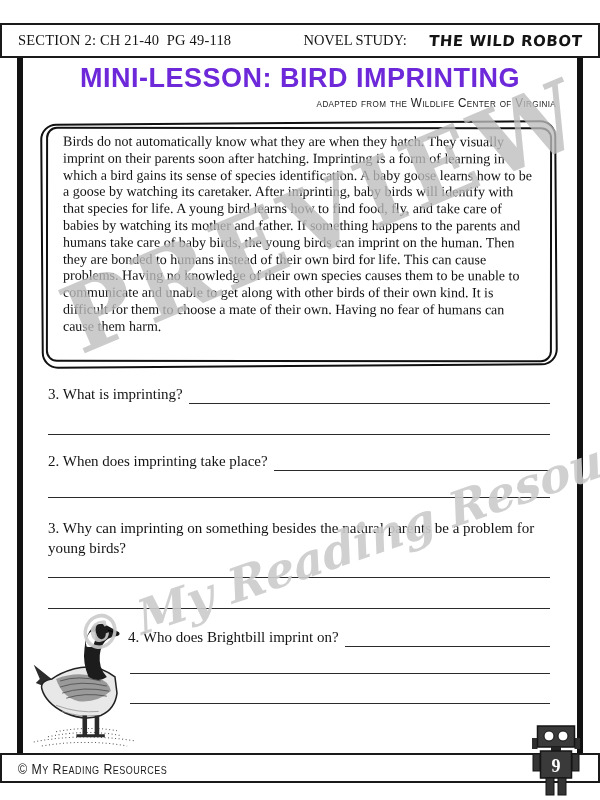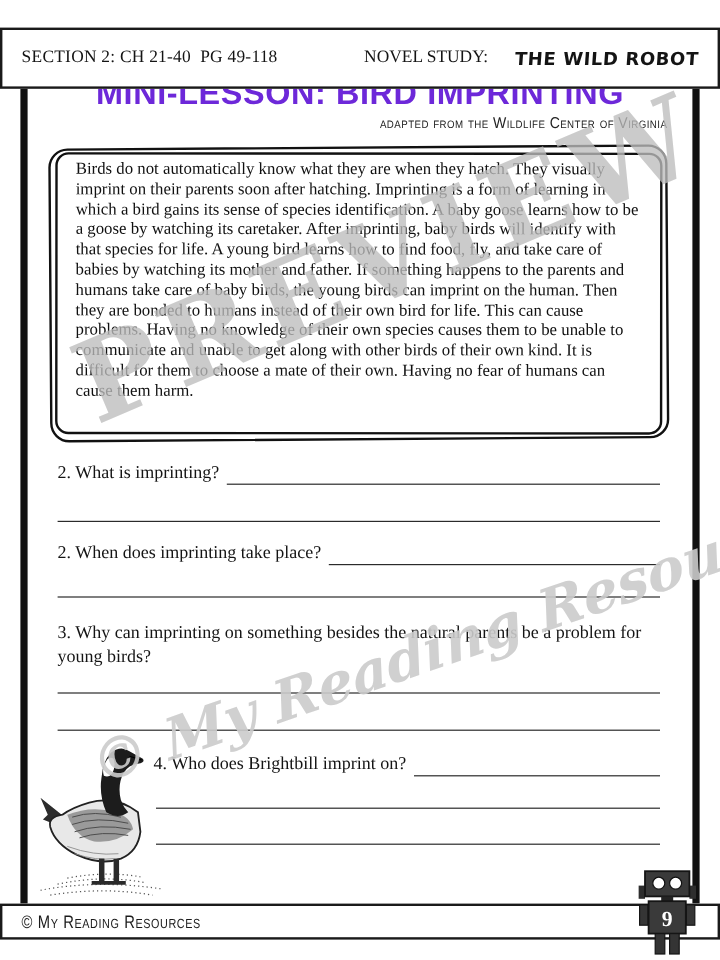--- a/index.html
+++ b/index.html
@@ -1,21 +1,21 @@
 <!DOCTYPE html>
 <html><head>
 <meta charset="utf-8">
 <style>
   html,body{margin:0;padding:0;background:#fff;}
   .page{position:relative;width:600px;height:800px;background:#fff;overflow:hidden;
         font-family:"Liberation Serif",serif;color:#141414;}
   .abs{position:absolute;}
 
   
-  .header-bar{top:23px;left:0;width:600px;height:51px;box-sizing:border-box;
+  .header-bar{top:23px;left:0;width:600px;height:35px;box-sizing:border-box;
     border:2px solid #1a1a1a;background:#fff;display:flex;align-items:center;
     justify-content:space-between;padding:0 16px;z-index:3;}
   .header-section{font:14.5px "Liberation Serif",serif;white-space:pre;letter-spacing:.2px;}
   .header-right{display:flex;align-items:center;gap:22px;}
   .study-label{font:14.5px "Liberation Serif",serif;}
   .study-title{font:bold 15px "DejaVu Sans",sans-serif;letter-spacing:.5px;
     transform:skewX(-4deg);}
 
   
   .frame-left,.frame-right{top:58px;width:6px;height:695px;background:#111;z-index:2;}
@@ -81,21 +81,21 @@
 
   <div class="abs passage-outer">
     <div class="passage-inner">
       <div class="passage-text">Birds do not automatically know what they are when they hatch. They visually imprint on their parents soon after hatching. Imprinting is a form of learning in which a bird gains its sense of species identification. A baby goose learns how to be a goose by watching its caretaker. After imprinting, baby birds will identify with that species for life. A young bird learns how to find food, fly, and take care of babies by watching its mother and father. If something happens to the parents and humans take care of baby birds, the young birds can imprint on the human. Then they are bonded to humans instead of their own bird for life. This can cause problems. Having no knowledge of their own species causes them to be unable to communicate and unable to get along with other birds of their own kind. It is difficult for them to choose a mate of their own. Having no fear of humans can cause them harm.</div>
     </div>
   </div>
 
   <div class="abs preview-wm">PREVIEW</div>
 
   <div class="abs qrow" style="top:384px;left:48px;width:502px;">
-    <span class="qlabel">2. What is imprinting?</span>
+    <span class="qlabel">3. What is imprinting?</span>
     <span class="fill"></span>
   </div>
   <div class="abs blank" style="top:414px;left:48px;width:502px;height:20px;"></div>
 
   <div class="abs qrow" style="top:451px;left:48px;width:502px;">
     <span class="qlabel">2. When does imprinting take place?</span>
     <span class="fill"></span>
   </div>
   <div class="abs blank" style="top:477px;left:48px;width:502px;height:20px;"></div>
 

